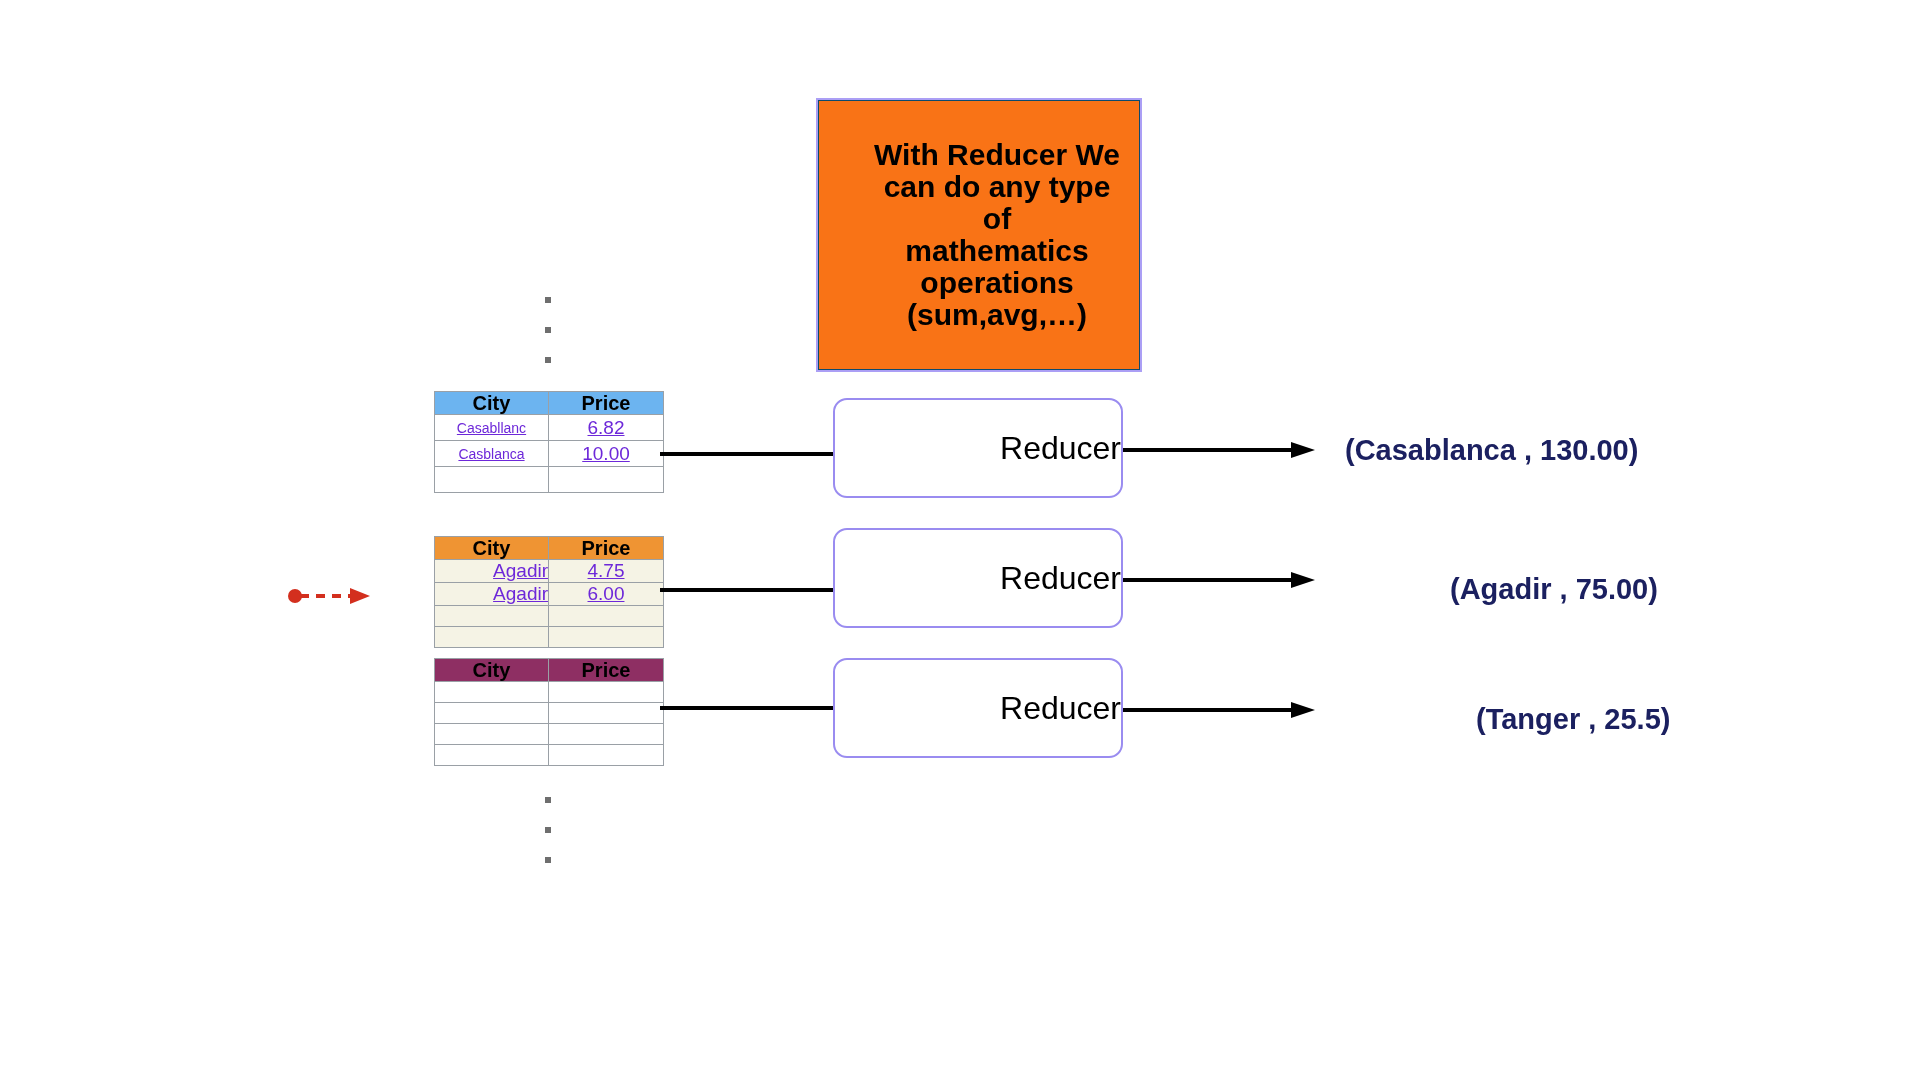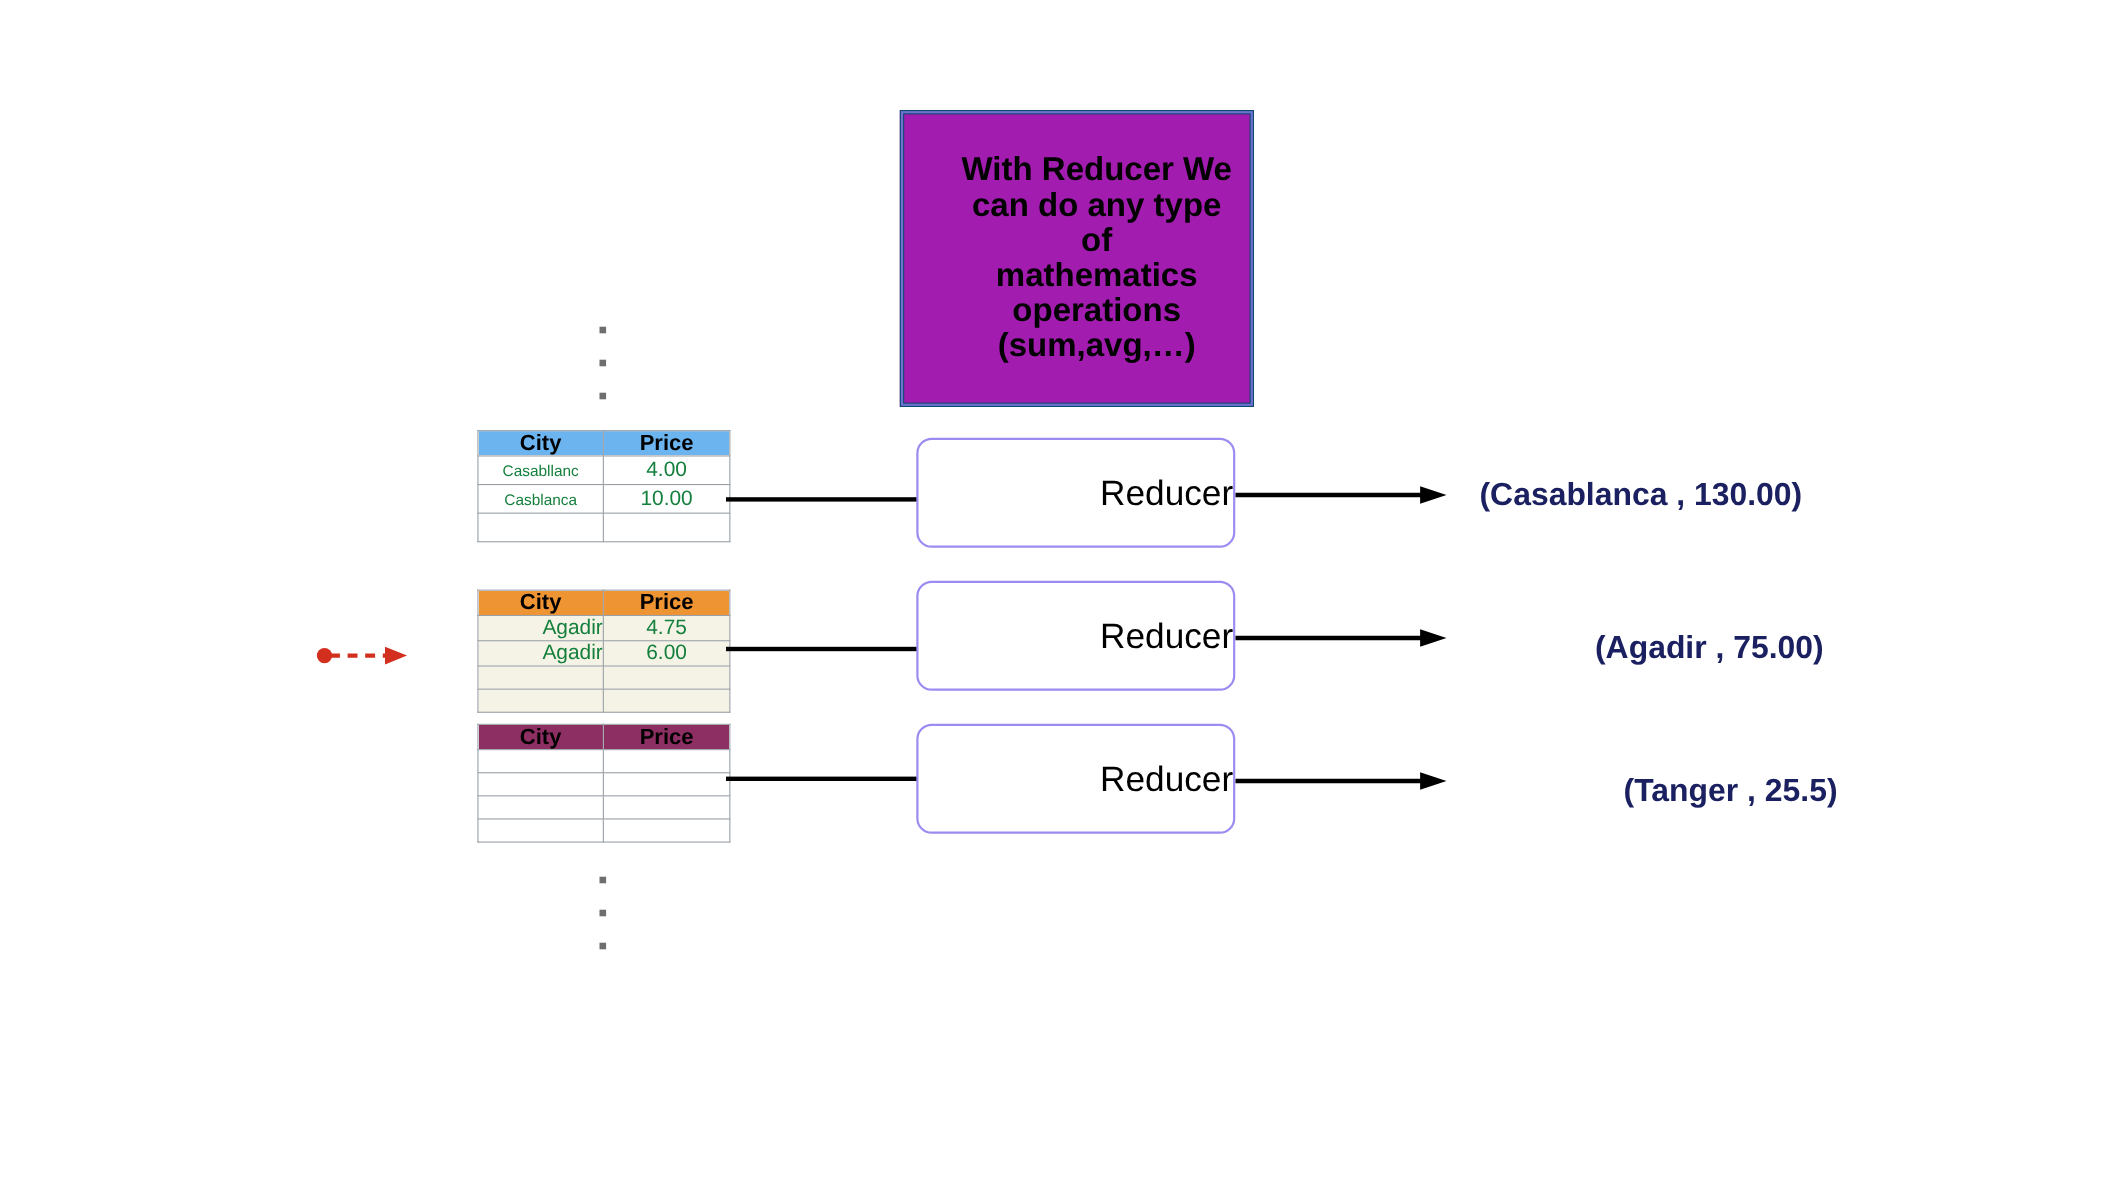--- a/index.html
+++ b/index.html
@@ -21,22 +21,22 @@
     inset: 0;
   }
 
   
   .note-box {
     position: absolute;
     left: 818px;
     top: 100px;
     width: 322px;
     height: 270px;
-    background: #a21caf;
-    border: 4px solid #0c4a6e;
+    background: #f97316;
+    border: 1px solid #0c4a6e;
     box-sizing: border-box;
     display: flex;
     align-items: center;
     justify-content: center;
     padding-left: 36px;
   }
   .note-box::before {
     content: "";
     position: absolute;
     left: -3px;
@@ -99,21 +99,22 @@
   }
   .data-table th {
     font-size: 20px;
     font-weight: 700;
     color: #000;
     height: 22px;
     line-height: 20px;
   }
   .data-table td {
     font-size: 19px;
-    color: #15803d;
+    color: #6d28d9;
+    text-decoration: underline;
   }
   .col-city  { width: 113px; }
   .col-price { width: 114px; }
 
   
   #table-1 { left: 434px; top: 391px; }
   #table-1 th { background: #6cb4f0; }
   #table-1 td { height: 25px; background: #ffffff; }
   #table-1 td.city-cell { font-size: 14px; }
 
@@ -227,21 +228,21 @@
   <table class="data-table" id="table-1">
     <thead>
       <tr>
         <th class="col-city">City</th>
         <th class="col-price">Price</th>
       </tr>
     </thead>
     <tbody>
       <tr>
         <td class="city-cell">Casabllanc</td>
-        <td>4.00</td>
+        <td>6.82</td>
       </tr>
       <tr>
         <td class="city-cell">Casblanca</td>
         <td>10.00</td>
       </tr>
       <tr>
         <td class="city-cell"></td>
         <td></td>
       </tr>
     </tbody>

